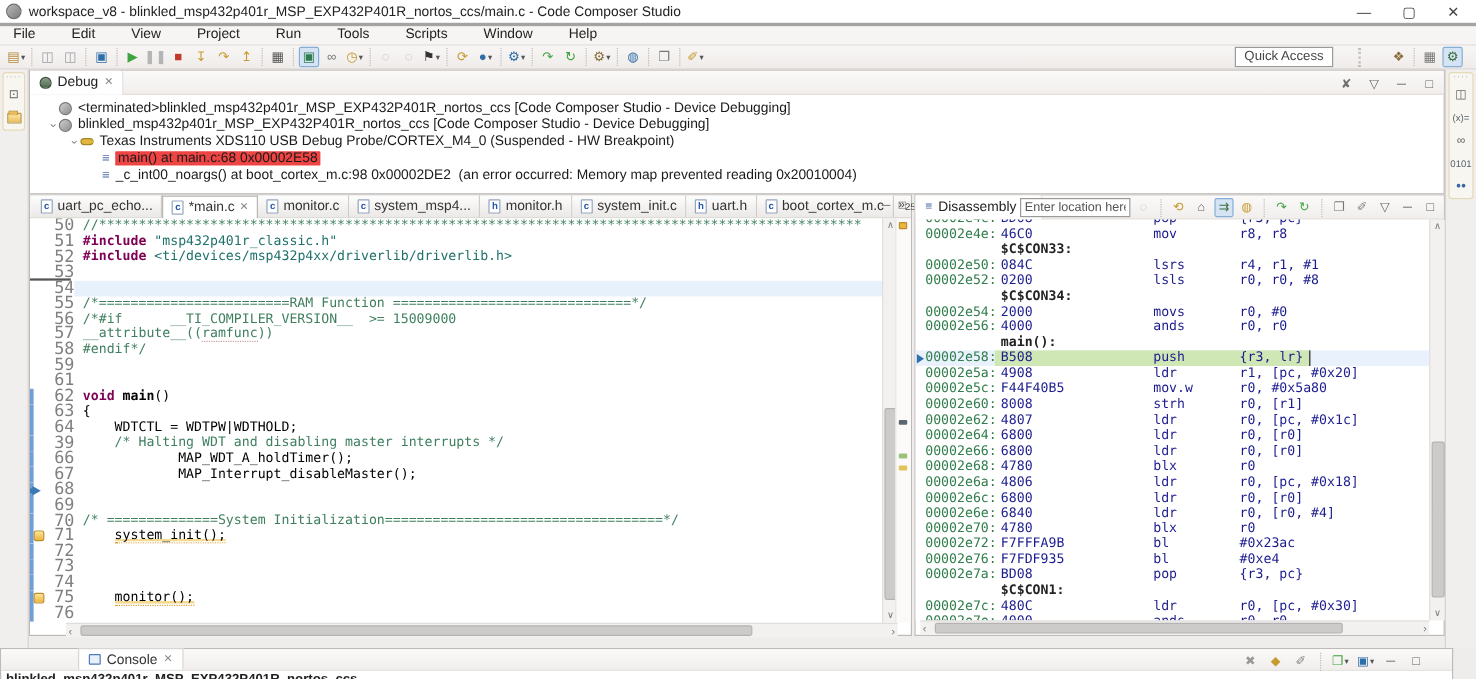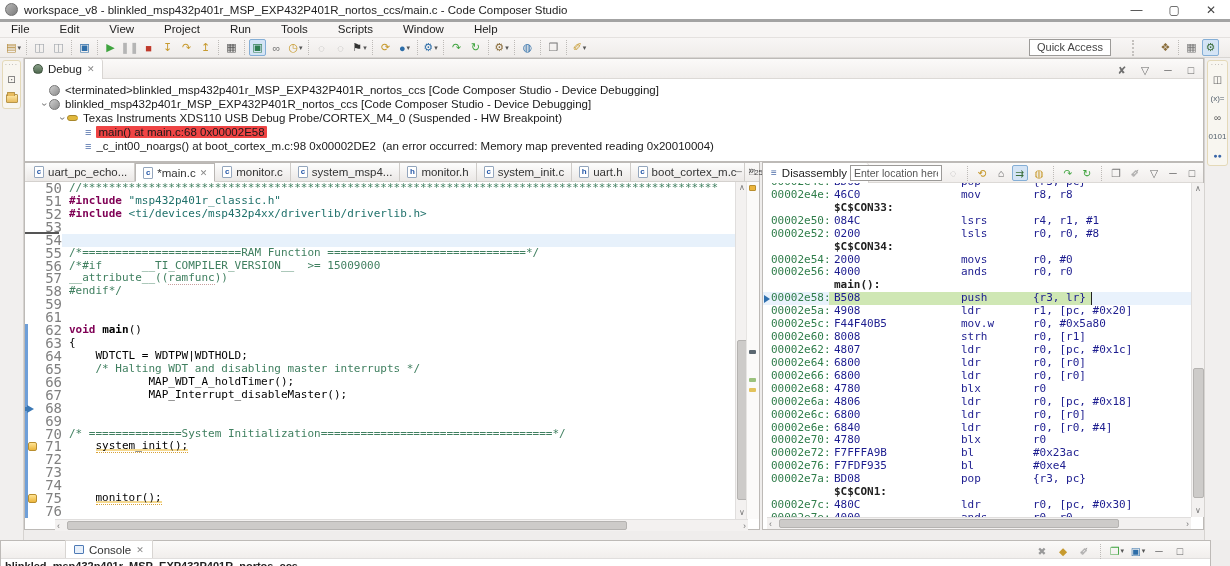--- a/index.html
+++ b/index.html
@@ -440,21 +440,21 @@
           <span class="ln-margin">
             <span class="chgbar"></span>
           </span>
           <span class="ln-num">64</span>
           <span class="ln-text"><span class="pl">    WDTCTL = WDTPW|WDTHOLD;</span></span>
         </div>
         <div class="code-line">
           <span class="ln-margin">
             <span class="chgbar"></span>
           </span>
-          <span class="ln-num">65</span>
+          <span class="ln-num">39</span>
           <span class="ln-text"><span class="pl">    </span><span class="cm">/* Halting WDT and disabling master interrupts */</span></span>
         </div>
         <div class="code-line">
           <span class="ln-margin">
             <span class="chgbar"></span>
           </span>
           <span class="ln-num">66</span>
           <span class="ln-text"><span class="pl">            MAP_WDT_A_holdTimer();</span></span>
         </div>
         <div class="code-line">

